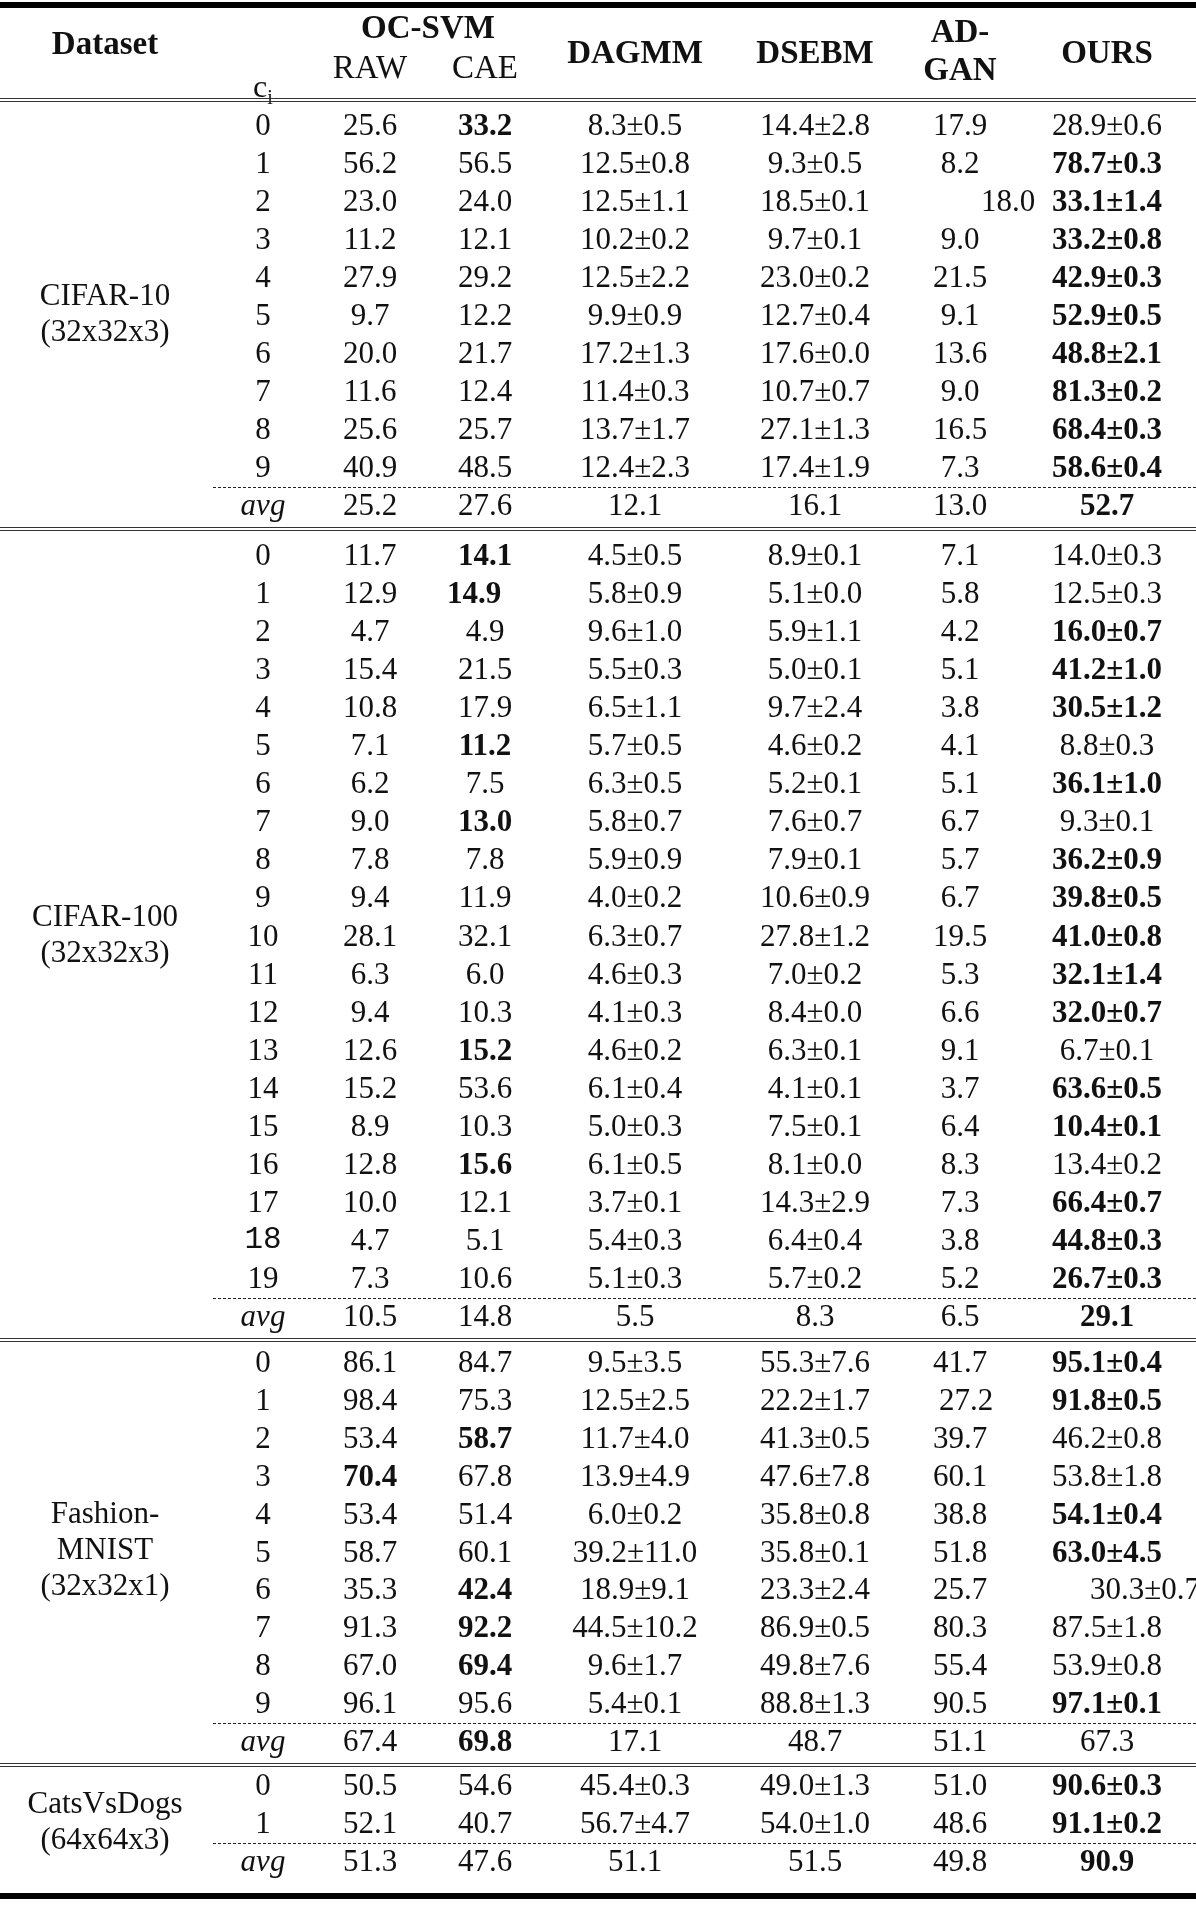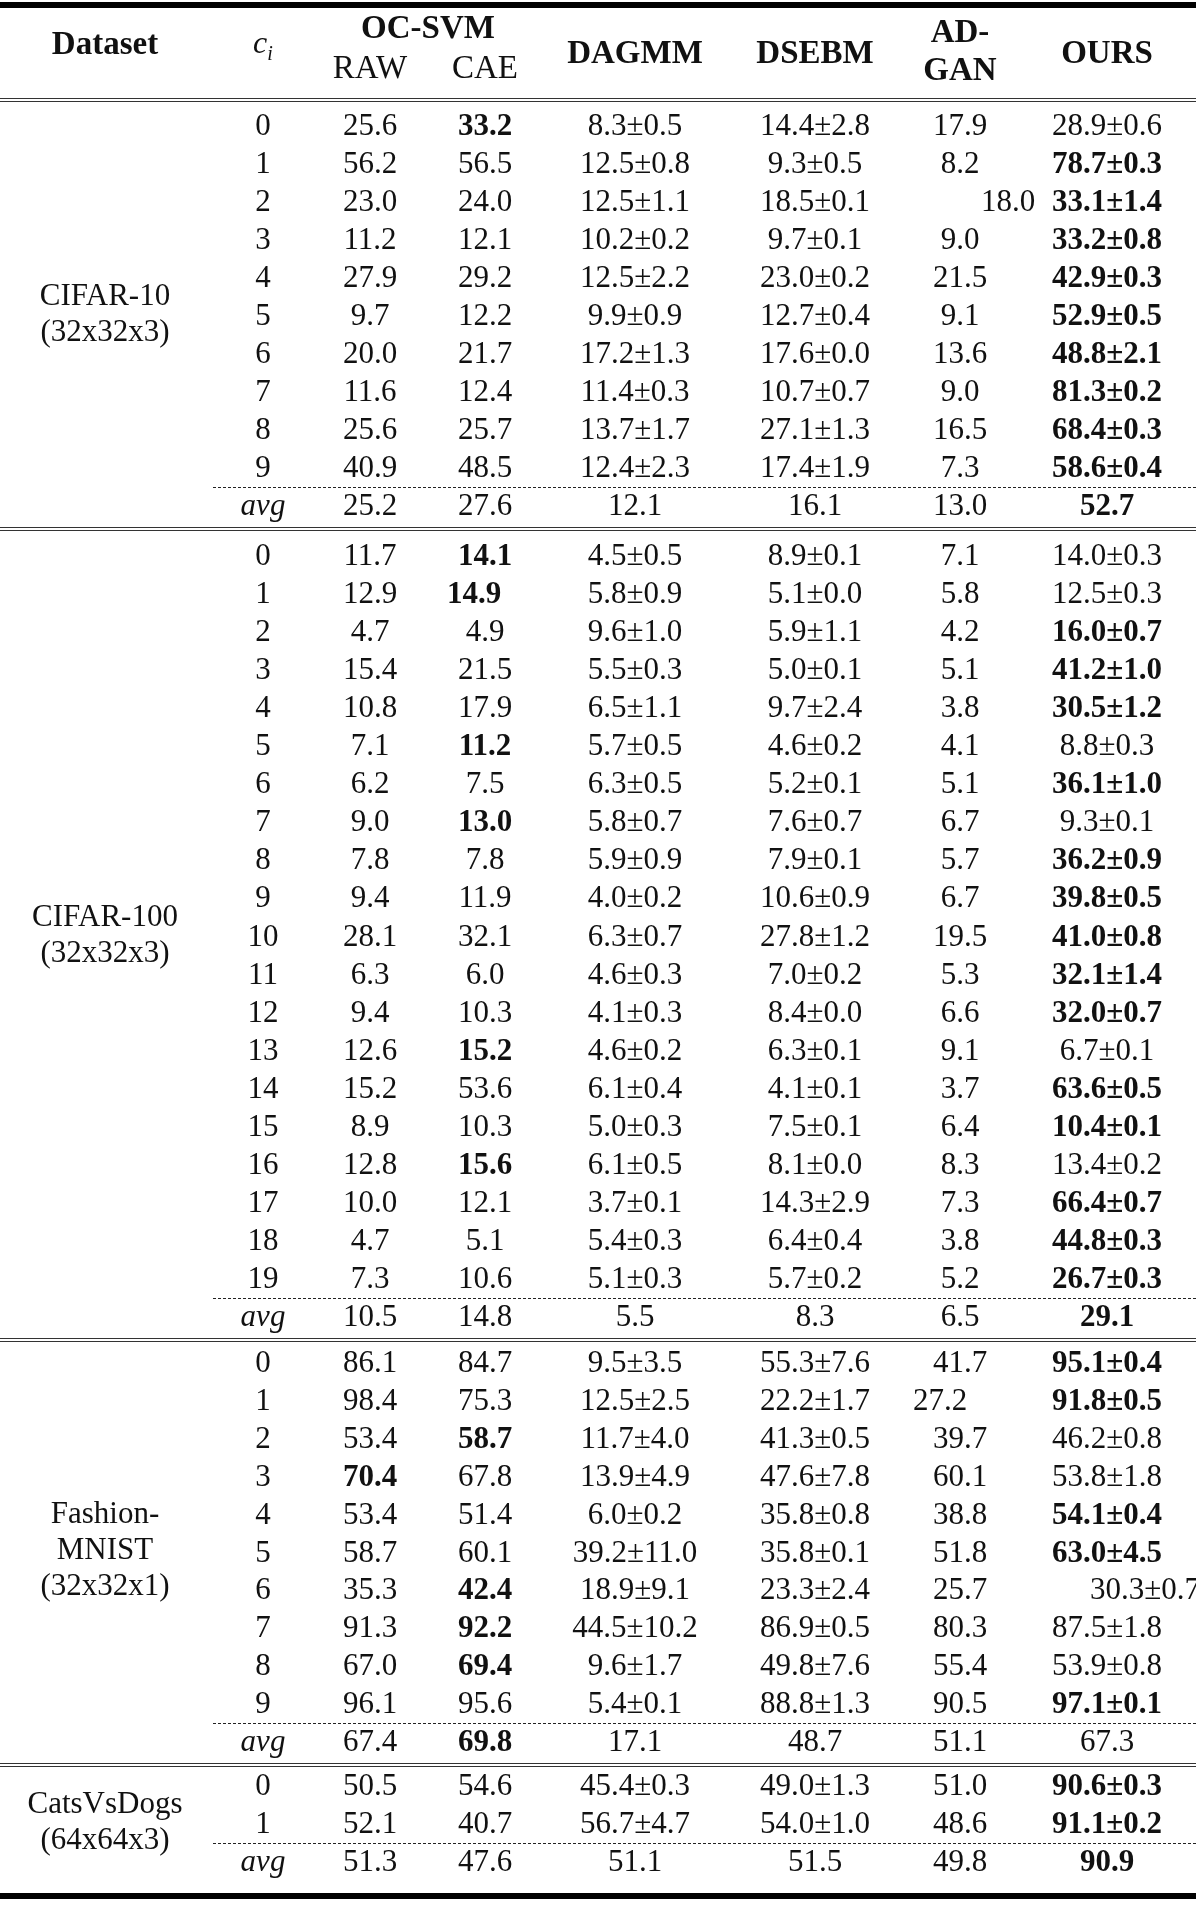--- a/index.html
+++ b/index.html
@@ -11,21 +11,21 @@
                border-top: 1.5px solid #333; border-bottom: 1.5px solid #333; box-sizing: border-box; }
   .rule-bottom { position: absolute; left: 0; width: 1196px; top: 1893px; height: 6px; background: #000; }
   .rule-sec { position: absolute; left: 0; width: 1196px; height: 4px;
               border-top: 1.5px solid #333; border-bottom: 1.5px solid #333; box-sizing: border-box; }
   .rule-dash { position: absolute; left: 213px; width: 983px; height: 0;
                border-top: 1.6px dashed #222; }
   .hdr { position: absolute; font-weight: bold; font-size: 33px; text-align: center;
          transform: translateX(-50%); white-space: nowrap; line-height: 38px; }
   .hdr-sub { position: absolute; font-size: 33px; text-align: center; transform: translateX(-50%);
              white-space: nowrap; line-height: 38px; }
-  .ci-hdr { position: absolute; font-style: italic; font-size: 32px; transform: translateX(-50%); }
+  .ci-hdr { position: absolute; font-size: 32px; transform: translateX(-50%); margin-top: 44px; }
   .ci-hdr sub { font-size: 20px; }
   .row { position: absolute; left: 0; width: 1196px; height: 38px; }
   .cell { position: absolute; top: 0; line-height: 38px; font-size: 31px; text-align: center;
           transform: translateX(-50%); white-space: nowrap; }
   .cell.b { font-weight: bold; }
   .cell.it { font-style: italic; }
   .ds { position: absolute; left: 105px; transform: translateX(-50%); text-align: center;
         font-size: 31px; line-height: 36px; white-space: nowrap; }
 </style>
 </head>
@@ -313,21 +313,21 @@
       <div class="row" style="top: 1182.85px;">
         <div class="cell" style="left: 263px;">17</div>
         <div class="cell" style="left: 370px;">10.0</div>
         <div class="cell" style="left: 485px;">12.1</div>
         <div class="cell" style="left: 635px;">3.7±0.1</div>
         <div class="cell" style="left: 815px;">14.3±2.9</div>
         <div class="cell" style="left: 960px;">7.3</div>
         <div class="cell b" style="left: 1107px;">66.4±0.7</div>
       </div>
       <div class="row" style="top: 1220.9px;">
-        <div class="cell" style="left: 263px;">18</div>
+        <div class="cell" style="left: 263px; font-family: Liberation Mono, monospace;">18</div>
         <div class="cell" style="left: 370px;">4.7</div>
         <div class="cell" style="left: 485px;">5.1</div>
         <div class="cell" style="left: 635px;">5.4±0.3</div>
         <div class="cell" style="left: 815px;">6.4±0.4</div>
         <div class="cell" style="left: 960px;">3.8</div>
         <div class="cell b" style="left: 1107px;">44.8±0.3</div>
       </div>
       <div class="row" style="top: 1258.95px;">
         <div class="cell" style="left: 263px;">19</div>
         <div class="cell" style="left: 370px;">7.3</div>
@@ -361,21 +361,21 @@
         <div class="cell" style="left: 815px;">55.3±7.6</div>
         <div class="cell" style="left: 960px;">41.7</div>
         <div class="cell b" style="left: 1107px;">95.1±0.4</div>
       </div>
       <div class="row" style="top: 1380.9px;">
         <div class="cell" style="left: 263px;">1</div>
         <div class="cell" style="left: 370px;">98.4</div>
         <div class="cell" style="left: 485px;">75.3</div>
         <div class="cell" style="left: 635px;">12.5±2.5</div>
         <div class="cell" style="left: 815px;">22.2±1.7</div>
-        <div class="cell" style="left: 940px;">27.2</div>
+        <div class="cell" style="left: 966px;">27.2</div>
         <div class="cell b" style="left: 1107px;">91.8±0.5</div>
       </div>
       <div class="row" style="top: 1418.8px;">
         <div class="cell" style="left: 263px;">2</div>
         <div class="cell" style="left: 370px;">53.4</div>
         <div class="cell b" style="left: 485px;">58.7</div>
         <div class="cell" style="left: 635px;">11.7±4.0</div>
         <div class="cell" style="left: 815px;">41.3±0.5</div>
         <div class="cell" style="left: 960px;">39.7</div>
         <div class="cell" style="left: 1107px;">46.2±0.8</div>

